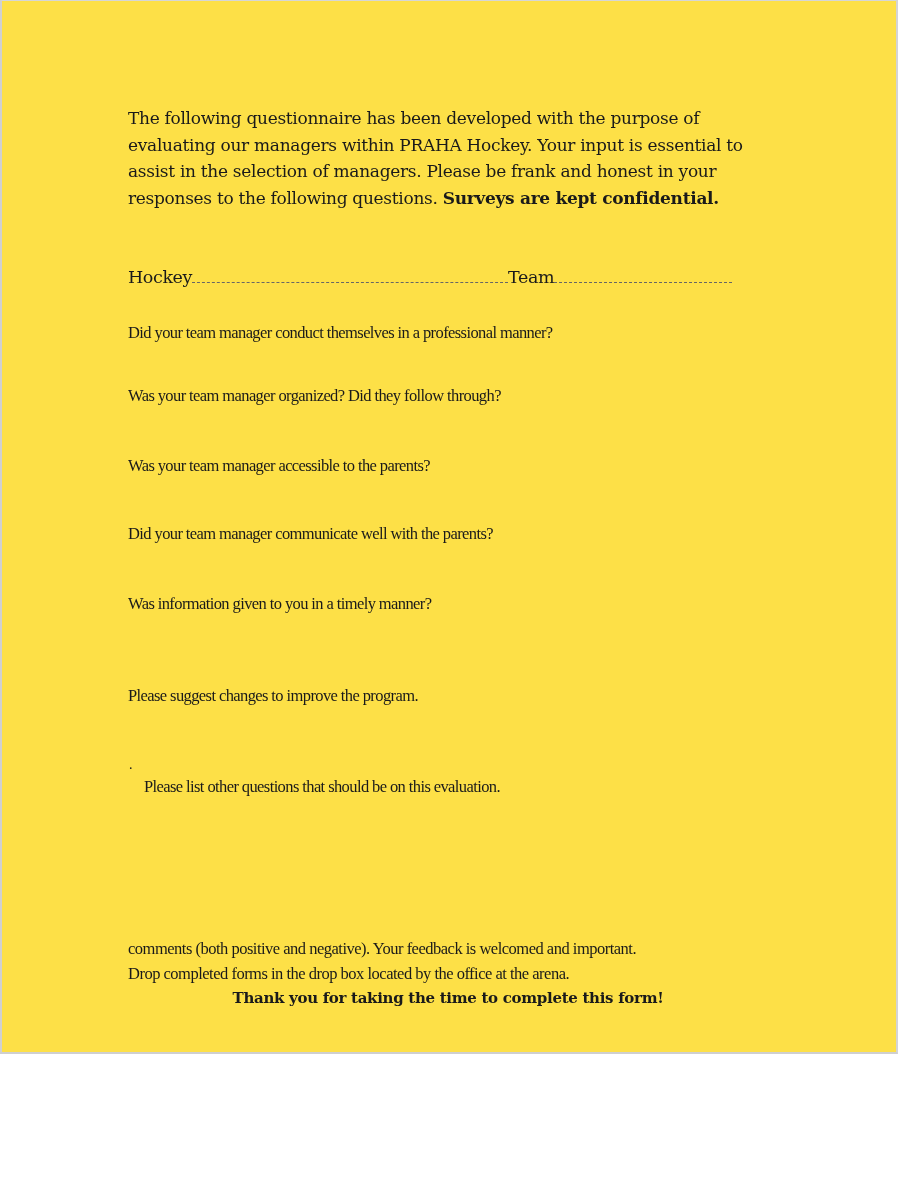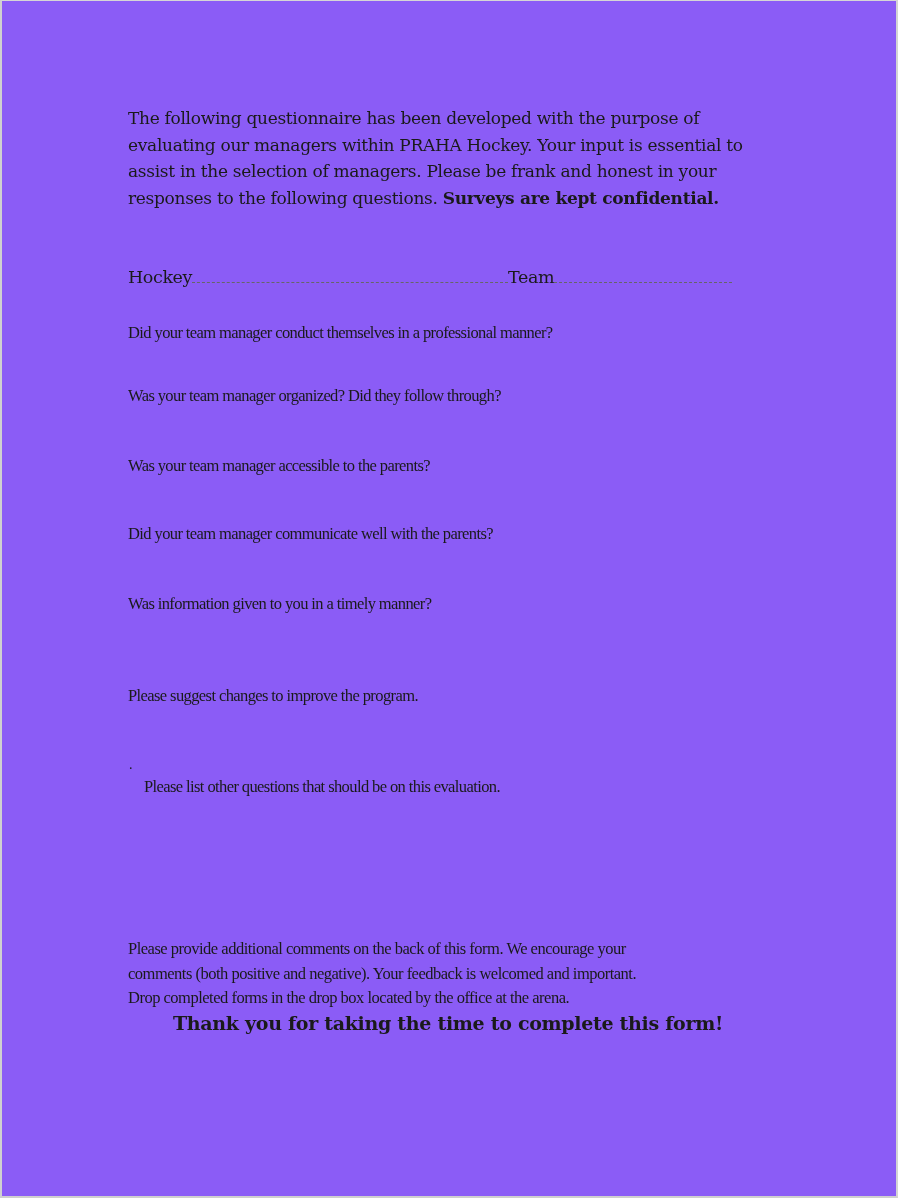--- a/index.html
+++ b/index.html
@@ -10,27 +10,27 @@
     body {
       width: 900px;
       height: 1200px;
       overflow: hidden;
       position: relative;
     }
     .page {
       position: absolute;
       left: 0; top: 0;
       width: 898px;
-      height: 1198px;
+      height: 1054px;
       border: 1px solid #d6d6d6;
       border-left: 2px solid #d0d0d0;
       border-bottom: 2px solid #cfcfcf;
       border-right: 2px solid #d4d4d4;
       box-sizing: border-box;
-      background: #8b5cf6;
+      background: #fde047;
       color: #1a1a1a;
       font-family: "DejaVu Serif", "Liberation Serif", serif;
     }
     .intro {
       position: absolute;
       left: 126px;
       top: 104px;
       width: 640px;
       font-size: 17px;
       line-height: 26.5px;
@@ -80,21 +80,21 @@
       font-size: 16.5px;
       line-height: 24.5px;
       letter-spacing: -0.5px;
     }
     .closing .thanks {
       display: block;
       text-align: center;
       font-weight: bold;
       width: 640px;
       font-family: "DejaVu Serif", serif;
-      font-size: 19px;
+      font-size: 15px;
       letter-spacing: -0.3px;
     }
   </style>
 </head>
 <body>
 
 <div class="page">
 
   <div class="intro">
     <span>The following questionnaire has been developed with the purpose of evaluating our managers within PRAHA Hockey.  Your input is essential to assist in the selection of managers.  Please be frank and honest in your responses to the following questions. </span><b>Surveys are kept confidential.</b>
@@ -107,19 +107,18 @@
   <div class="q" style="top:306px;margin-top:16px;">Did your team manager conduct themselves in a professional manner?</div>
   <div class="q" style="top:385px;">Was your team manager organized?  Did they follow through?</div>
   <div class="q" style="top:455px;">Was your team manager accessible to the parents?</div>
   <div class="q" style="top:523px;text-align:right;">Did your team manager communicate well with the parents?</div>
   <div class="q" style="top:685px;">Please suggest changes to improve the program.</div>
   <div class="q" style="top:593px;">Was information given to you in a timely manner?</div>
   <div class="dot">.</div>
   <div class="q" style="top:776px;margin-left:16px;">Please list other questions that should be on this evaluation.</div>
 
   <div class="closing">
-    <div>Please provide additional comments on the back of this form.  We encourage your</div>
     <div>comments (both positive and negative).  Your feedback is welcomed and important.</div>
     <div>Drop completed forms in the drop box located by the office at the arena.</div>
     <span class="thanks">Thank you for taking the time to complete this form!</span>
   </div>
 
 </div>
 
 </body></html>

